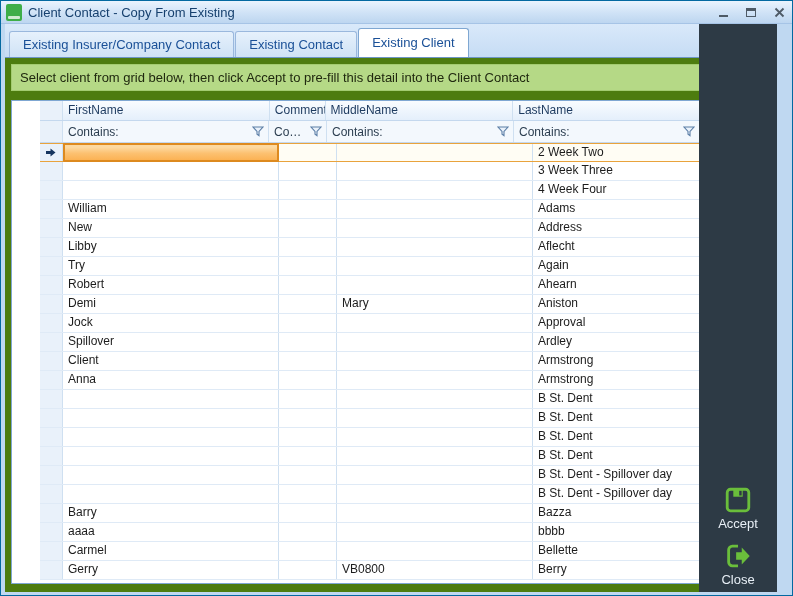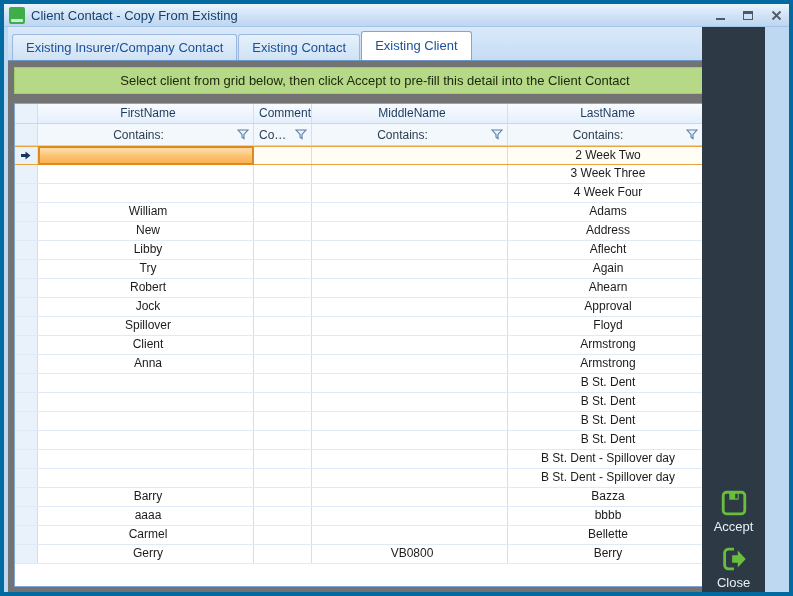--- a/index.html
+++ b/index.html
@@ -1,19 +1,19 @@
 <!DOCTYPE html>
 <html><head>
 <meta charset="utf-8">
 <style>
   * { margin:0; padding:0; box-sizing:border-box; }
   body { font-family:"Liberation Sans", sans-serif; background:#9eb6d4; }
   .window{
     position:relative; width:793px; height:596px;
-    background:#bfd8f1; border:4px solid #0369a1; overflow:hidden;
+    background:#bfd8f1; border:1px solid #0369a1; overflow:hidden;
   }
   
   .titlebar{
     position:absolute; top:0; left:0; width:100%; height:23px;
     background:linear-gradient(#eaf4fe, #cfe2f6 55%, #bdd6f0);
     border-bottom:1px solid #a6c4e6;
     display:flex; align-items:center; padding-left:5px;
   }
   .app-icon{
     width:16px; height:17px; background:#3eae49; border-radius:2px;
@@ -23,29 +23,29 @@
     content:""; position:absolute; left:2px; right:2px; bottom:2px; height:3px;
     background:rgba(255,255,255,.75); border-radius:1px;
   }
   .title-text{ margin-left:6px; font-size:13px; color:#16406e; white-space:nowrap; }
   .win-controls{ position:absolute; right:6px; top:0; height:23px; display:flex; align-items:center; gap:14px; }
   .wc{ width:14px; height:14px; display:flex; align-items:center; justify-content:center; cursor:default; }
   .wc-min-bar{ width:9px; height:2px; background:#4e5a66; margin-top:7px; }
   .wc-max-box{ width:10px; height:9px; border:1px solid #4e5a66; border-top-width:3px; }
   
   .sidebar{
-    position:absolute; left:698px; top:23px; width:63px; height:568px;
+    position:absolute; left:698px; top:23px; width:78px; height:568px;
     background:#2d3a45;
     display:flex; flex-direction:column; justify-content:flex-end; align-items:center;
     padding-bottom:5px;
   }
   .side-btn{ display:flex; flex-direction:column; align-items:center; margin-top:10px; cursor:default; }
   .side-btn .lbl{ font-size:13px; color:#e8eff6; margin-top:1px; }
   
-  .content{ position:absolute; left:4px; top:23px; width:722px; height:568px; background:#737373;text-align:center; }
+  .content{ position:absolute; left:4px; top:23px; width:722px; height:568px; background:#4d7c0f; }
   
   .tabstrip{
     position:absolute; top:0; left:0; right:0; height:34px;
     background:linear-gradient(#d9e9fa,#c6dcf4);
     border-bottom:1px solid #6d96c5;
     display:flex; align-items:flex-end; padding-left:4px;
   }
   .tab{
     font-size:13px; color:#1a5097; padding:0 13px; height:26px; line-height:25px;
     border:1px solid #9ab8dd; border-bottom:none; border-radius:3px 3px 0 0;
@@ -65,21 +65,21 @@
     position:absolute; left:6px; top:40px; width:714px; height:27px;
     background:#b5d986; border:1px solid #a3cc70;
     font-size:13px; color:#20290f; line-height:25px; padding-left:8px;
     white-space:nowrap; overflow:hidden;
   }
   
   .grid{
     position:absolute; left:6px; top:76px; width:711px; height:484px;
     border:1px solid #7fa7d2; background:#ffffff;
   }
-  .grid-main{ position:absolute; left:0; top:0; width:688px; height:100%; }
+  .grid-main{ position:absolute; left:0; top:0; width:688px; height:100%;padding-left:28px; }
   .grid-header-row{
     display:flex; height:20px;
     background:linear-gradient(#f9fcff,#e4effb);
     border-bottom:1px solid #c4d8ee;
   }
   .h-ind{ width:23px; flex:0 0 auto; border-right:1px solid #cfe0f1; background:#e9f1fa; }
   .h-cell{
     font-size:12px; color:#1d3a5f; line-height:19px; padding-left:5px;
     border-right:1px solid #cfe0f1; white-space:nowrap; overflow:hidden; cursor:default;
   }
@@ -271,31 +271,38 @@
             </div>
             <div class="row">
               <div class="ind"></div>
               <div class="cell c0">Robert</div>
               <div class="cell c1"></div>
               <div class="cell c2"></div>
               <div class="cell c3">Ahearn</div>
             </div>
             <div class="row">
               <div class="ind"></div>
+              <div class="cell c0">Demi</div>
+              <div class="cell c1"></div>
+              <div class="cell c2">Mary</div>
+              <div class="cell c3">Aniston</div>
+            </div>
+            <div class="row">
+              <div class="ind"></div>
               <div class="cell c0">Jock</div>
               <div class="cell c1"></div>
               <div class="cell c2"></div>
               <div class="cell c3">Approval</div>
             </div>
             <div class="row">
               <div class="ind"></div>
               <div class="cell c0">Spillover</div>
               <div class="cell c1"></div>
               <div class="cell c2"></div>
-              <div class="cell c3">Floyd</div>
+              <div class="cell c3">Ardley</div>
             </div>
             <div class="row">
               <div class="ind"></div>
               <div class="cell c0">Client</div>
               <div class="cell c1"></div>
               <div class="cell c2"></div>
               <div class="cell c3">Armstrong</div>
             </div>
             <div class="row">
               <div class="ind"></div>

